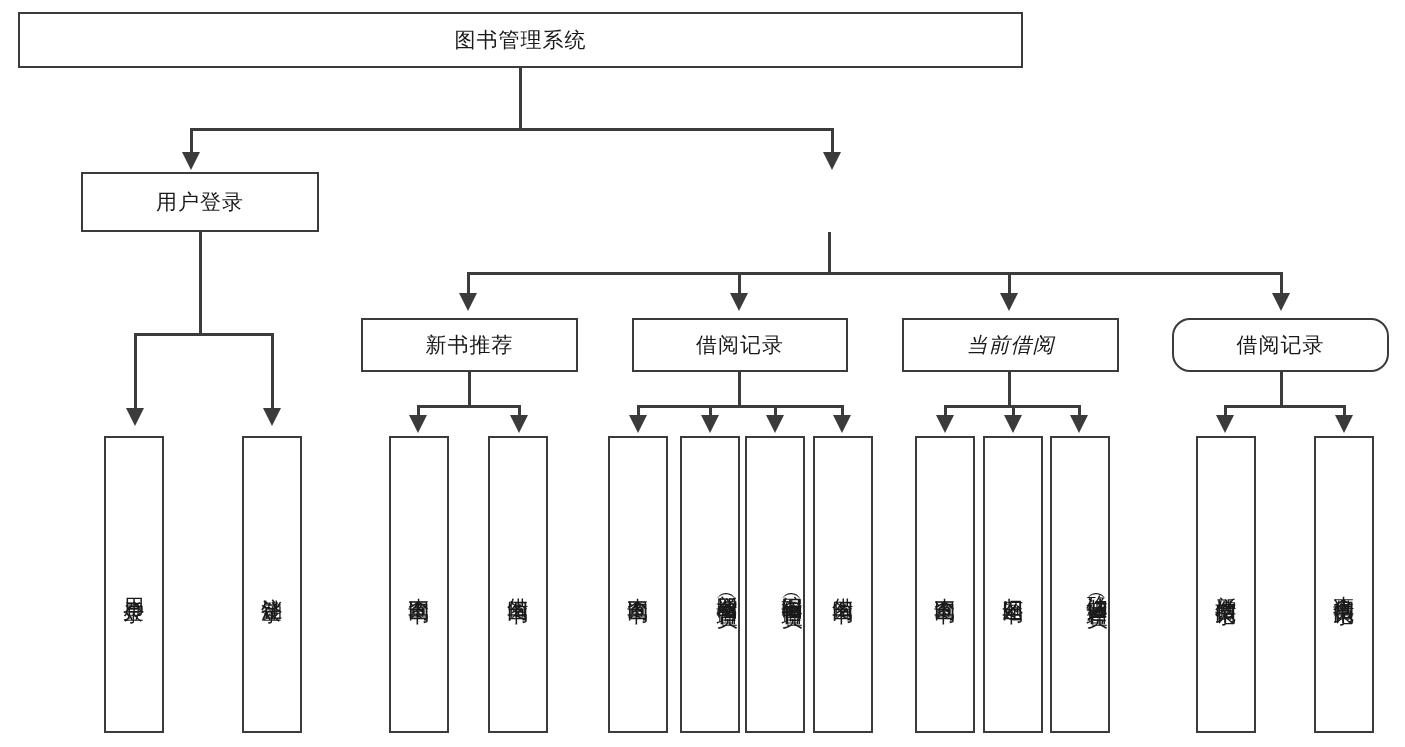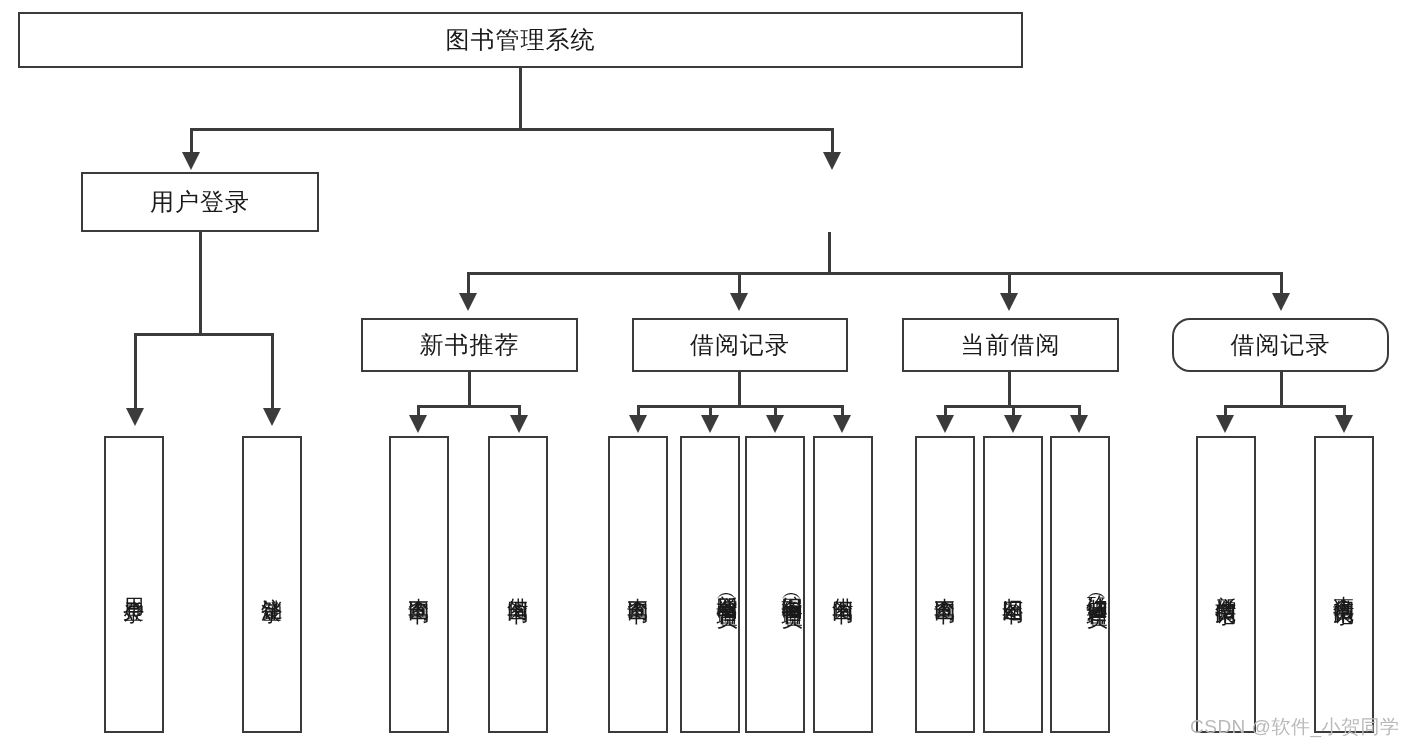--- a/index.html
+++ b/index.html
@@ -21,21 +21,21 @@
     position: absolute;
     box-sizing: border-box;
     border: 2px solid #3b3b3b;
     background: #ffffff;
     display: flex;
     align-items: center;
     justify-content: center;
     color: #1a1a1a;
   }
   .node.horiz {
-    font-size: 24px;
+    font-size: 21px;
     letter-spacing: 1px;
   }
   .node.vert {
     writing-mode: vertical-rl;
     text-orientation: upright;
     font-size: 21px;
     letter-spacing: 2px;
     align-items: flex-start;
     justify-content: center;
     padding-top: 4px;
@@ -126,21 +126,21 @@
 
   <div class="line v" style="left:1280px; top:272px; height:24px;"></div>
   <div class="arrow" style="left:1272px; top:293px;"></div>
 
   <div class="node horiz" style="left:361px; top:318px; width:217px; height:54px;">
     <span>新书推荐</span>
   </div>
   <div class="node horiz" style="left:632px; top:318px; width:216px; height:54px;">
     <span>借阅记录</span>
   </div>
-  <div class="node horiz" style="left:902px; top:318px; width:217px; height:54px;">
+  <div class="node horiz" style="left:902px; top:318px; width:217px; height:54px;font-style:italic;">
     <span>当前借阅</span>
   </div>
   <div class="node horiz" style="left:1172px; top:318px; width:217px; height:54px;border-radius:18px;">
     <span>借阅记录</span>
   </div>
 
   <div class="line v" style="left:468px; top:372px; height:35px;"></div>
   <div class="line h" style="left:417px; top:405px; width:103px;"></div>
   <div class="line v" style="left:417px; top:405px; height:13px;"></div>
   <div class="arrow" style="left:409px; top:415px;"></div>
@@ -204,15 +204,14 @@
   <div class="line v" style="left:1343px; top:405px; height:13px;"></div>
   <div class="arrow" style="left:1335px; top:415px;"></div>
 
   <div class="node vert centered" style="left:1196px; top:436px; width:60px; height:297px;">
     <span class="vtext">新增借阅记录</span>
   </div>
   <div class="node vert centered" style="left:1314px; top:436px; width:60px; height:297px;">
     <span class="vtext">查询借阅记录</span>
   </div>
 
-  <div class="watermark" style="left:1190px; top:714px;">CSDN @软件_小贺同学</div>
 
 </div>
 
 </body></html>

